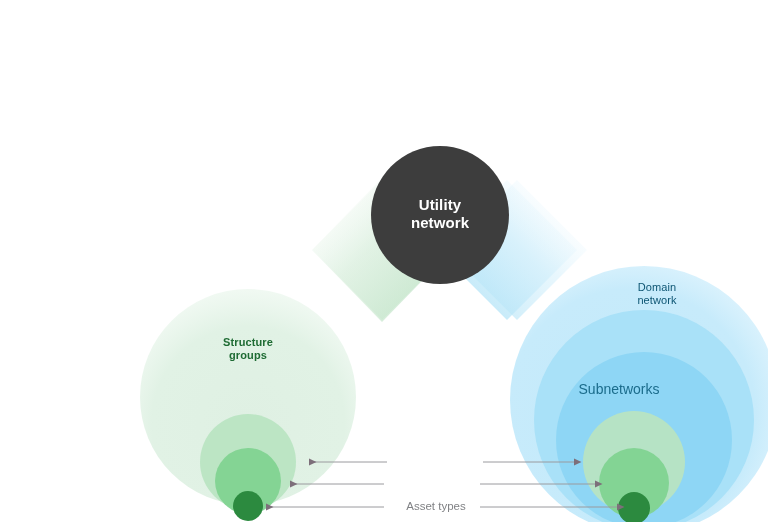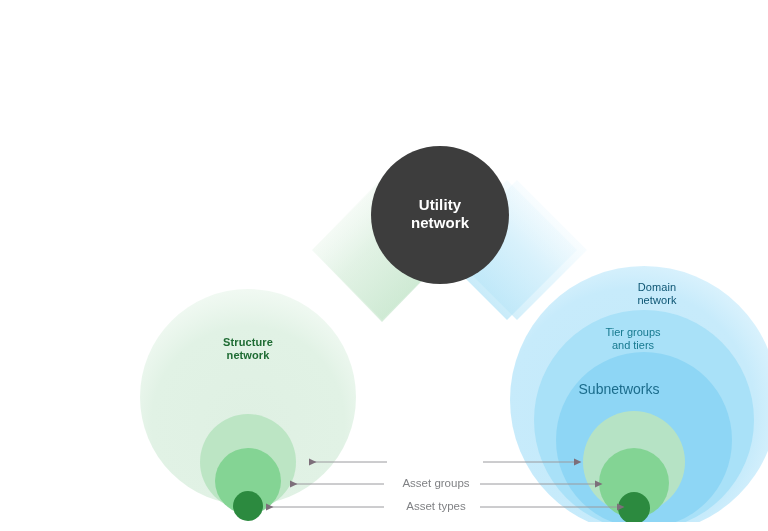--- a/index.html
+++ b/index.html
@@ -174,28 +174,25 @@
     <g>
       <line x1="372" y1="507" x2="254" y2="507" stroke="#9a9a9e" stroke-width="1" marker-end="url(#arrowLeft)"></line>
       <line x1="468" y1="507" x2="605" y2="507" stroke="#9a9a9e" stroke-width="1" marker-end="url(#arrowRight)"></line>
     </g>
   </svg>
 
   <div class="lbl" id="utility-label">Utility
 network</div>
 
   <div class="lbl" id="structure-label">Structure
-network</div>
+groups</div>
 
   <div class="lbl" id="domain-label">Domain
 network</div>
 
-  <div class="lbl" id="tier-label">Tier groups
-and tiers</div>
 
   <div class="lbl" id="subnetworks-label">Subnetworks</div>
 
 
-  <div class="conn-label" id="asset-groups-label">Asset groups</div>
 
   <div class="conn-label" id="asset-types-label">Asset types</div>
 
 </div>
 
 </body></html>

